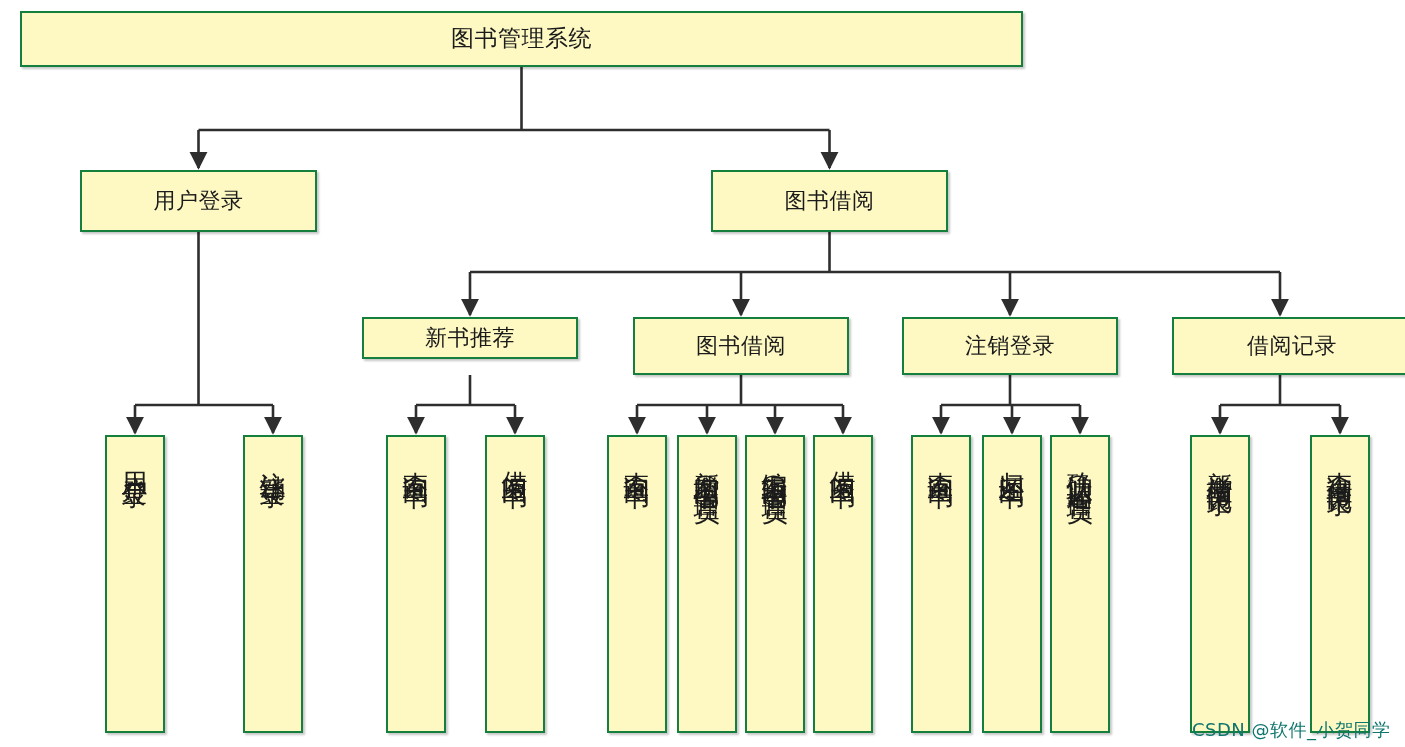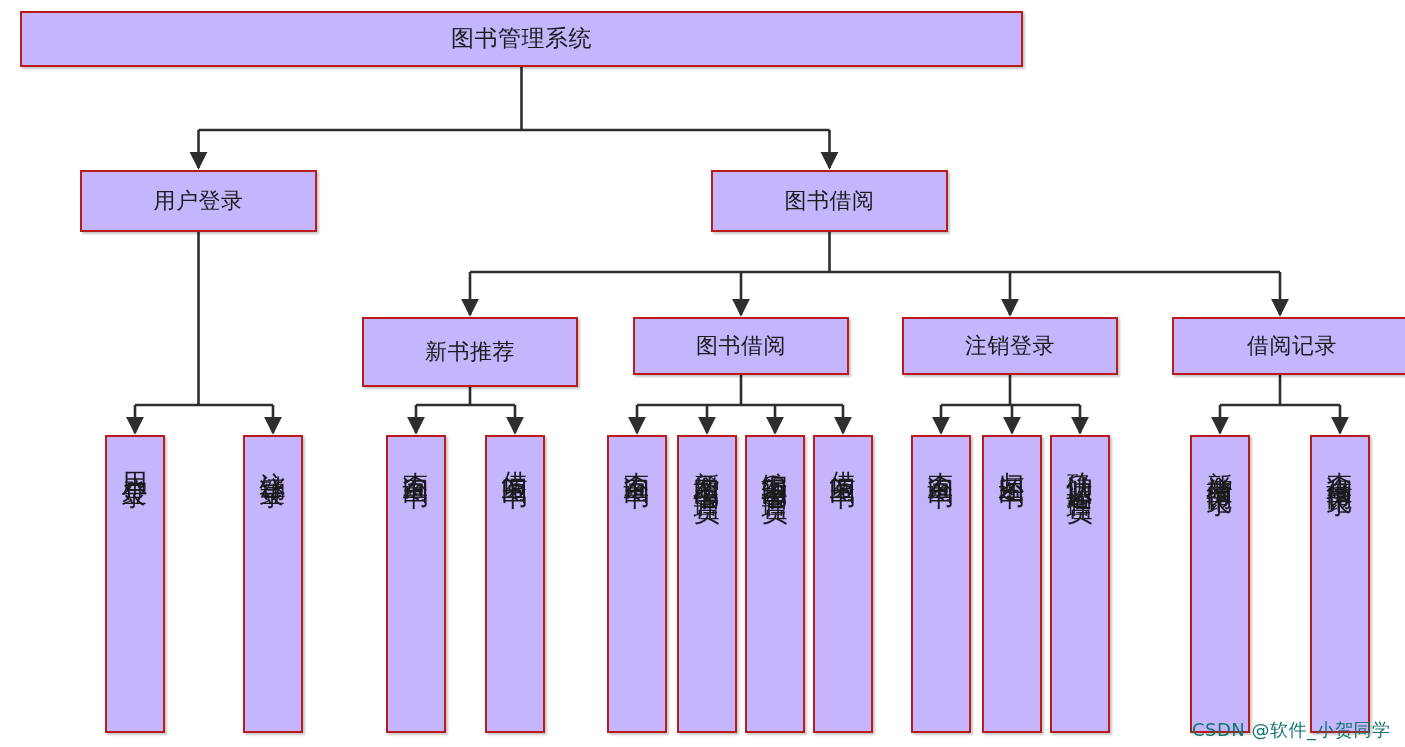--- a/index.html
+++ b/index.html
@@ -22,22 +22,22 @@
     position: absolute;
     left: 0;
     top: 0;
     width: 1405px;
     height: 747px;
     pointer-events: none;
   }
   .node {
     position: absolute;
     box-sizing: border-box;
-    border: 2px solid #b91c1c;
-    background: #c4b5fd;
+    border: 2px solid #15803d;
+    background: #fef9c3;
     display: flex;
     align-items: center;
     justify-content: center;
     box-shadow: 2px 2px 2px rgba(0,0,0,0.22);
     color: #1b1b1b;
   }
   .node .label {
     display: block;
     text-align: center;
     line-height: 1.18;
@@ -123,21 +123,21 @@
   <div id="nodes">
       <div class="node horiz root" style="left: 20px; top: 11px; width: 1003px; height: 56px;">
         <span class="label">图书管理系统</span>
       </div>
       <div class="node horiz level2" style="left: 80px; top: 170px; width: 237px; height: 62px;">
         <span class="label">用户登录</span>
       </div>
       <div class="node horiz level2" style="left: 711px; top: 170px; width: 237px; height: 62px;">
         <span class="label">图书借阅</span>
       </div>
-      <div class="node horiz level3" style="left: 362px; top: 317px; width: 216px; height: 70px;">
+      <div class="node horiz level3" style="left: 362px; top: 317px; width: 216px; height: 42px;">
         <span class="label">新书推荐</span>
       </div>
       <div class="node horiz level3" style="left: 633px; top: 317px; width: 216px; height: 58px;">
         <span class="label">图书借阅</span>
       </div>
       <div class="node horiz level3" style="left: 902px; top: 317px; width: 216px; height: 58px;">
         <span class="label">注销登录</span>
       </div>
       <div class="node horiz level3" style="left: 1172px; top: 317px; width: 240px; height: 58px;">
         <span class="label">借阅记录</span>

